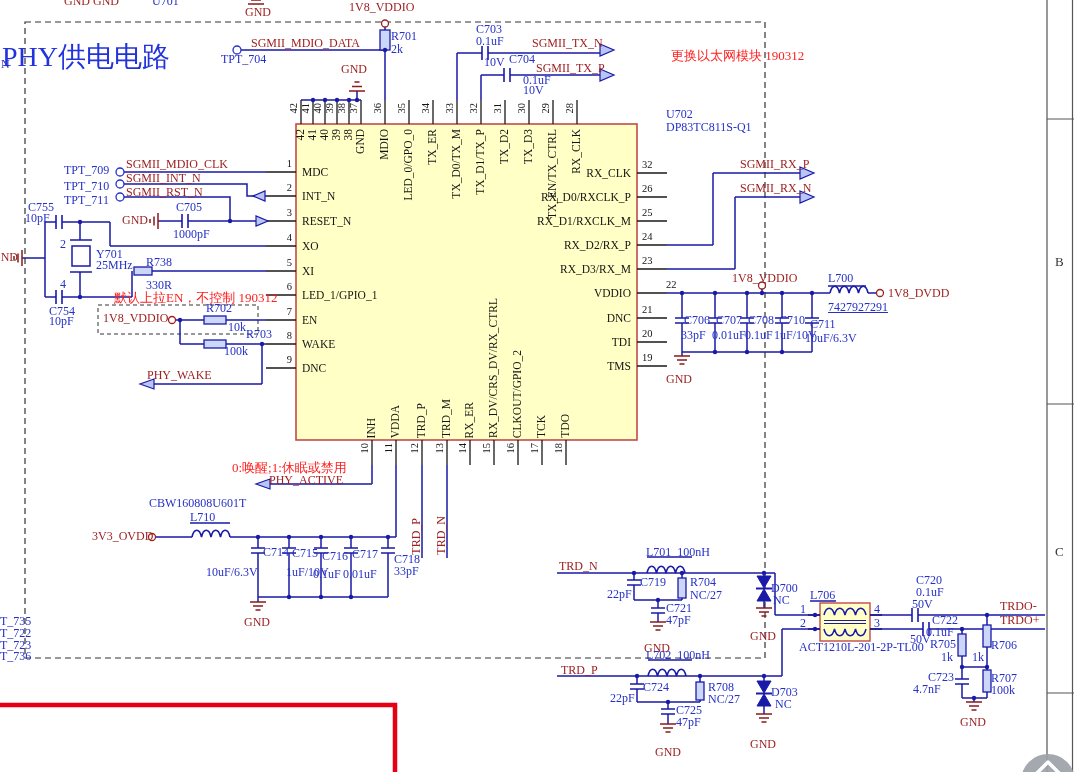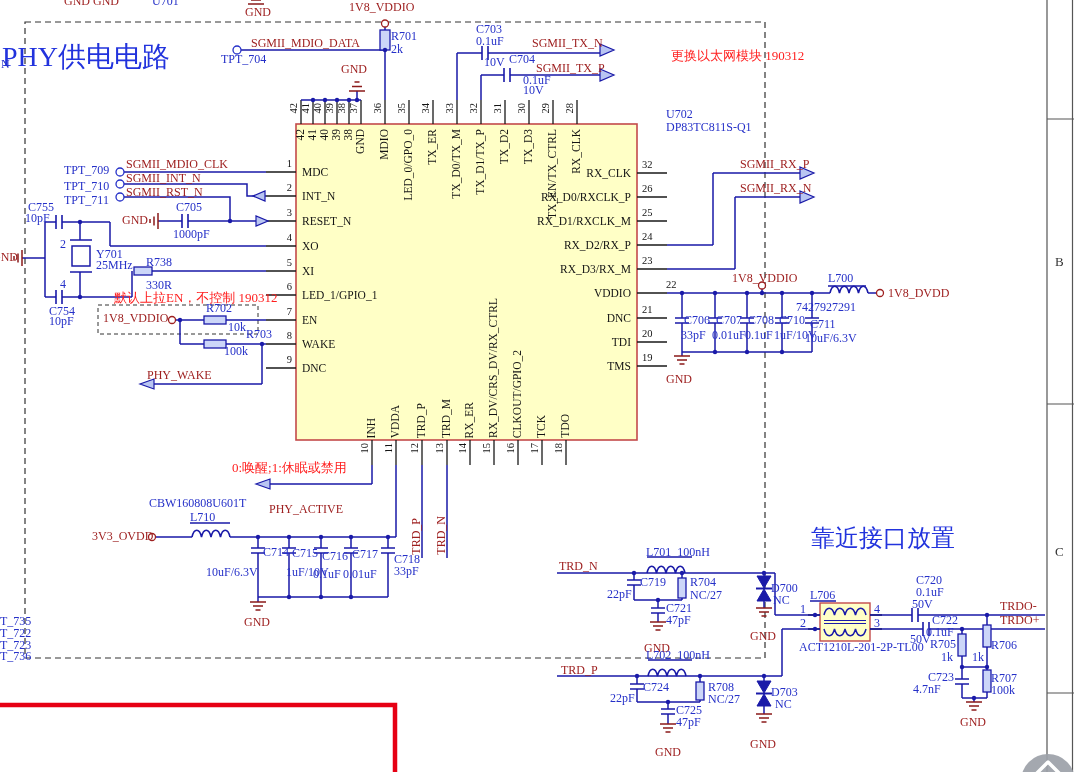--- a/index.html
+++ b/index.html
@@ -345,21 +345,21 @@
       <span class="lbl num rot" style="left: 359px; top: 443px;">10</span>
       <span class="lbl num rot" style="left: 383px; top: 443px;">11</span>
       <span class="lbl num rot" style="left: 409px; top: 443px;">12</span>
       <span class="lbl num rot" style="left: 434px; top: 443px;">13</span>
       <span class="lbl num rot" style="left: 457px; top: 443px;">14</span>
       <span class="lbl num rot" style="left: 481px; top: 443px;">15</span>
       <span class="lbl num rot" style="left: 505px; top: 443px;">16</span>
       <span class="lbl num rot" style="left: 529px; top: 443px;">17</span>
       <span class="lbl num rot" style="left: 553px; top: 443px;">18</span>
       <span class="lbl red" style="left: 232px; top: 461px;">0:唤醒;1:休眠或禁用</span>
-      <span class="lbl net" style="left: 269px; top: 474px; margin-top: 29px;">PHY_ACTIVE</span>
+      <span class="lbl net" style="left: 269px; top: 474px;">PHY_ACTIVE</span>
       <span class="lbl des" style="left: 149px; top: 497px;">CBW160808U601T</span>
       <span class="lbl des" style="left: 190px; top: 511px;">L710</span>
       <span class="lbl net" style="left: 92px; top: 530px;">3V3_OVDD</span>
       <span class="lbl net rot" style="left: 410px; bottom: 217px;">TRD_P</span>
       <span class="lbl net rot" style="left: 435px; bottom: 217px;">TRD_N</span>
       <span class="lbl des" style="left: 263px; top: 546px;">C714</span>
       <span class="lbl des" style="left: 206px; top: 566px;">10uF/6.3V</span>
       <span class="lbl des" style="left: 292px; top: 547px;">C715</span>
       <span class="lbl des" style="left: 286px; top: 566px;">1uF/10V</span>
       <span class="lbl des" style="left: 322px; top: 550px;">C716</span>
@@ -394,34 +394,33 @@
       <span class="lbl des" style="left: 676px; top: 704px;">C725</span>
       <span class="lbl des" style="left: 676px; top: 716px;">47pF</span>
       <span class="lbl net" style="left: 655px; top: 746px;">GND</span>
       <span class="lbl des" style="left: 771px; top: 686px;">D703</span>
       <span class="lbl des" style="left: 775px; top: 698px;">NC</span>
       <span class="lbl net" style="left: 750px; top: 738px;">GND</span>
       <span class="lbl net" style="left: 740px; top: 158px;">SGMII_RX_P</span>
       <span class="lbl net" style="left: 740px; top: 182px;">SGMII_RX_N</span>
       <span class="lbl net" style="left: 732px; top: 272px;">1V8_VDDIO</span>
       <span class="lbl des" style="left: 828px; top: 272px;">L700</span>
-      <span class="lbl des" style="left: 796px; top: 301px;">7427927291</span>
+      <span class="lbl des" style="left: 828px; top: 301px; text-decoration: underline;">7427927291</span>
       <span class="lbl net" style="left: 888px; top: 287px;">1V8_DVDD</span>
       <span class="lbl des" style="left: 684px; top: 314px;">C706</span>
       <span class="lbl des" style="left: 681px; top: 329px;">33pF</span>
       <span class="lbl des" style="left: 716px; top: 314px;">C707</span>
       <span class="lbl des" style="left: 712px; top: 329px;">0.01uF</span>
       <span class="lbl des" style="left: 748px; top: 314px; text-align: center;">C708</span>
       <span class="lbl des" style="left: 745px; top: 329px;">0.1uF</span>
       <span class="lbl des" style="left: 779px; top: 314px;">C710</span>
       <span class="lbl des" style="left: 774px; top: 329px;">1uF/10V</span>
       <span class="lbl des" style="left: 810px; top: 318px;">C711</span>
       <span class="lbl des" style="left: 805px; top: 332px;">10uF/6.3V</span>
       <span class="lbl net" style="left: 666px; top: 373px;">GND</span>
-      <span class="lbl t24" style="left: 811px; top: 526px;">靠近接口放置</span>
       <span class="lbl des" style="left: 810px; top: 589px;">L706</span>
       <span class="lbl des" style="left: 800px; top: 603px;">1</span>
       <span class="lbl des" style="left: 800px; top: 617px;">2</span>
       <span class="lbl des" style="left: 874px; top: 603px;">4</span>
       <span class="lbl des" style="left: 874px; top: 617px;">3</span>
       <span class="lbl des" style="left: 799px; top: 641px;">ACT1210L-201-2P-TL00</span>
       <span class="lbl des" style="left: 916px; top: 574px;">C720</span>
       <span class="lbl des" style="left: 916px; top: 586px;">0.1uF</span>
       <span class="lbl des" style="left: 912px; top: 598px;">50V</span>
       <span class="lbl des" style="left: 932px; top: 614px;">C722</span>

